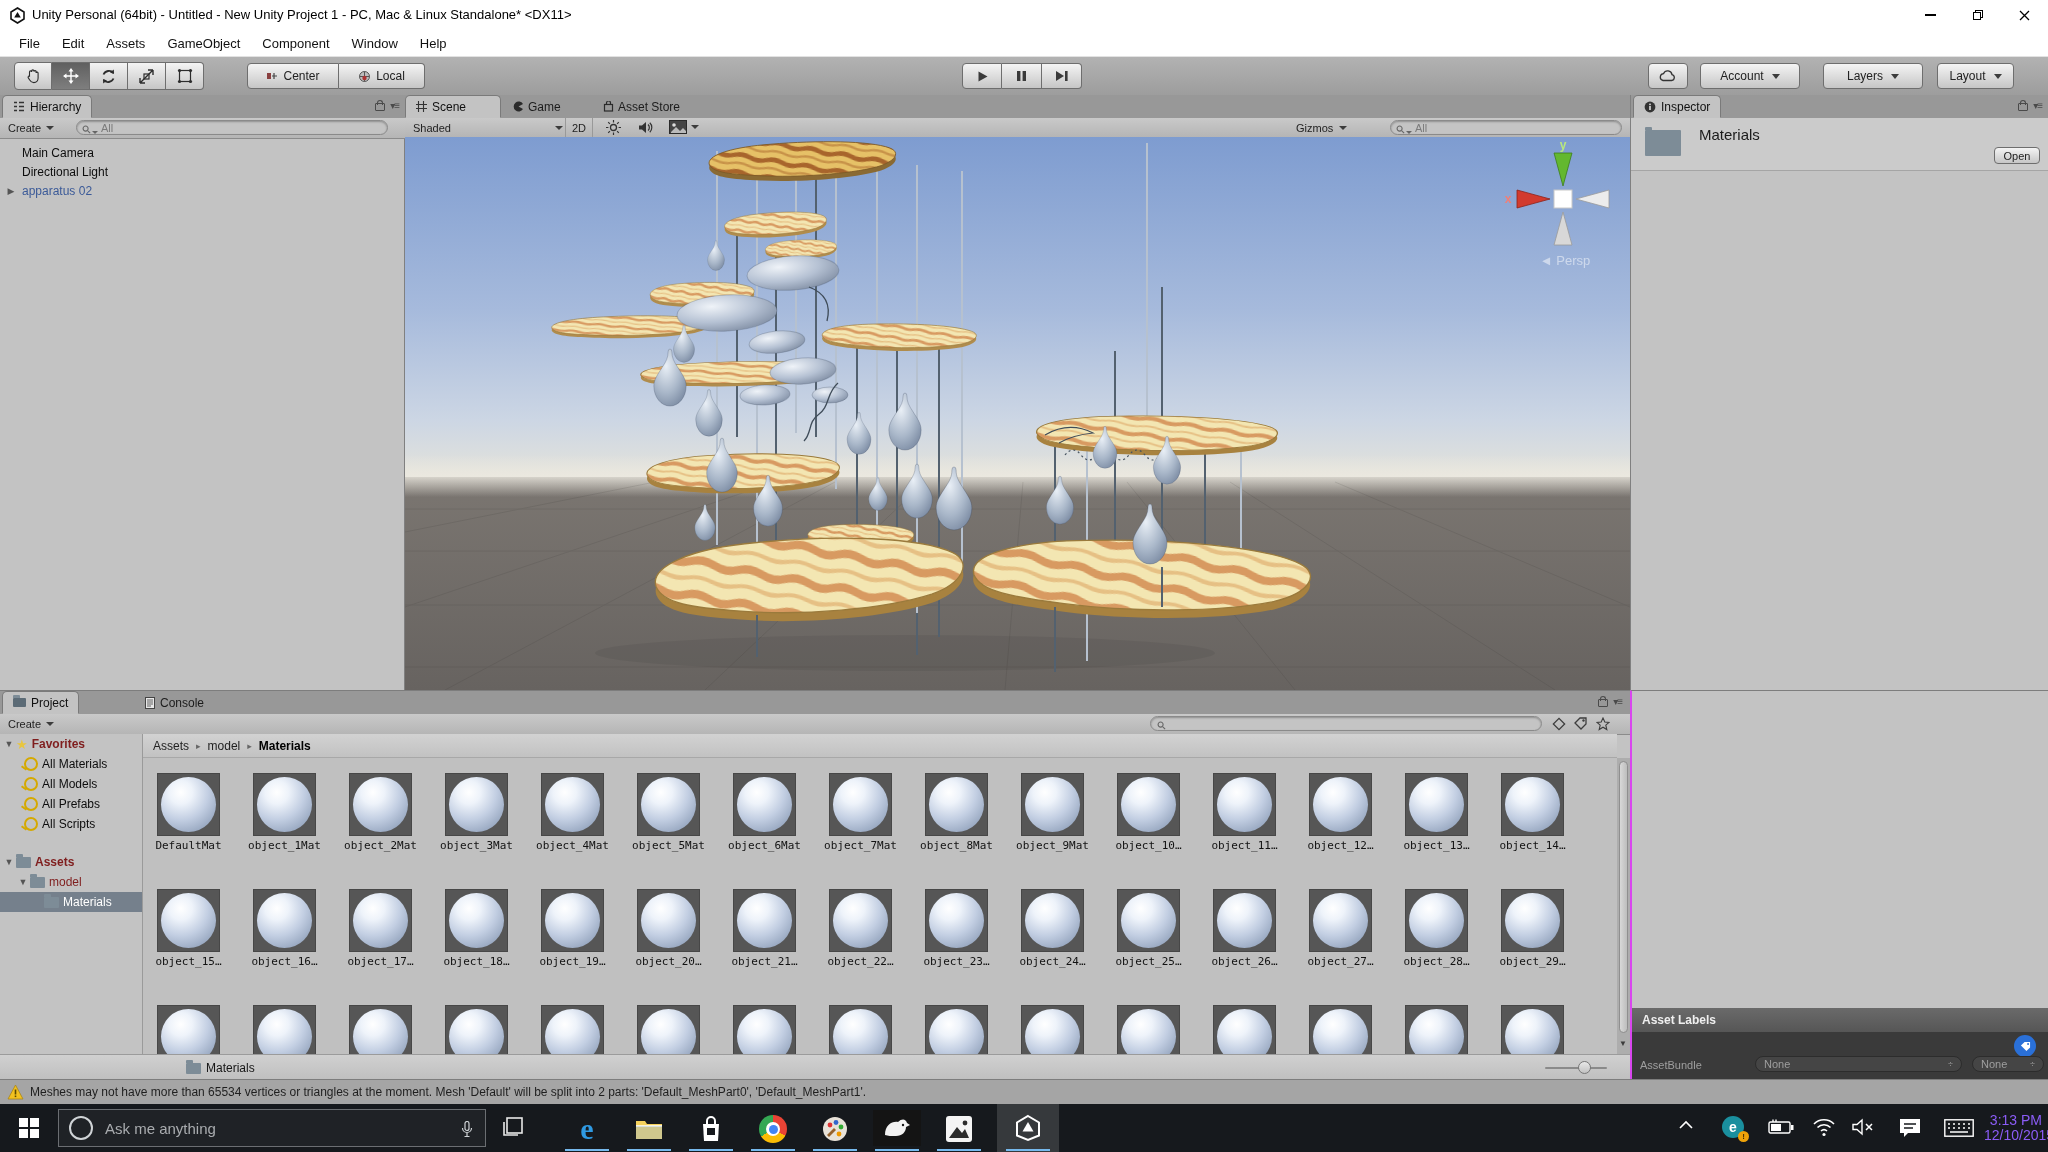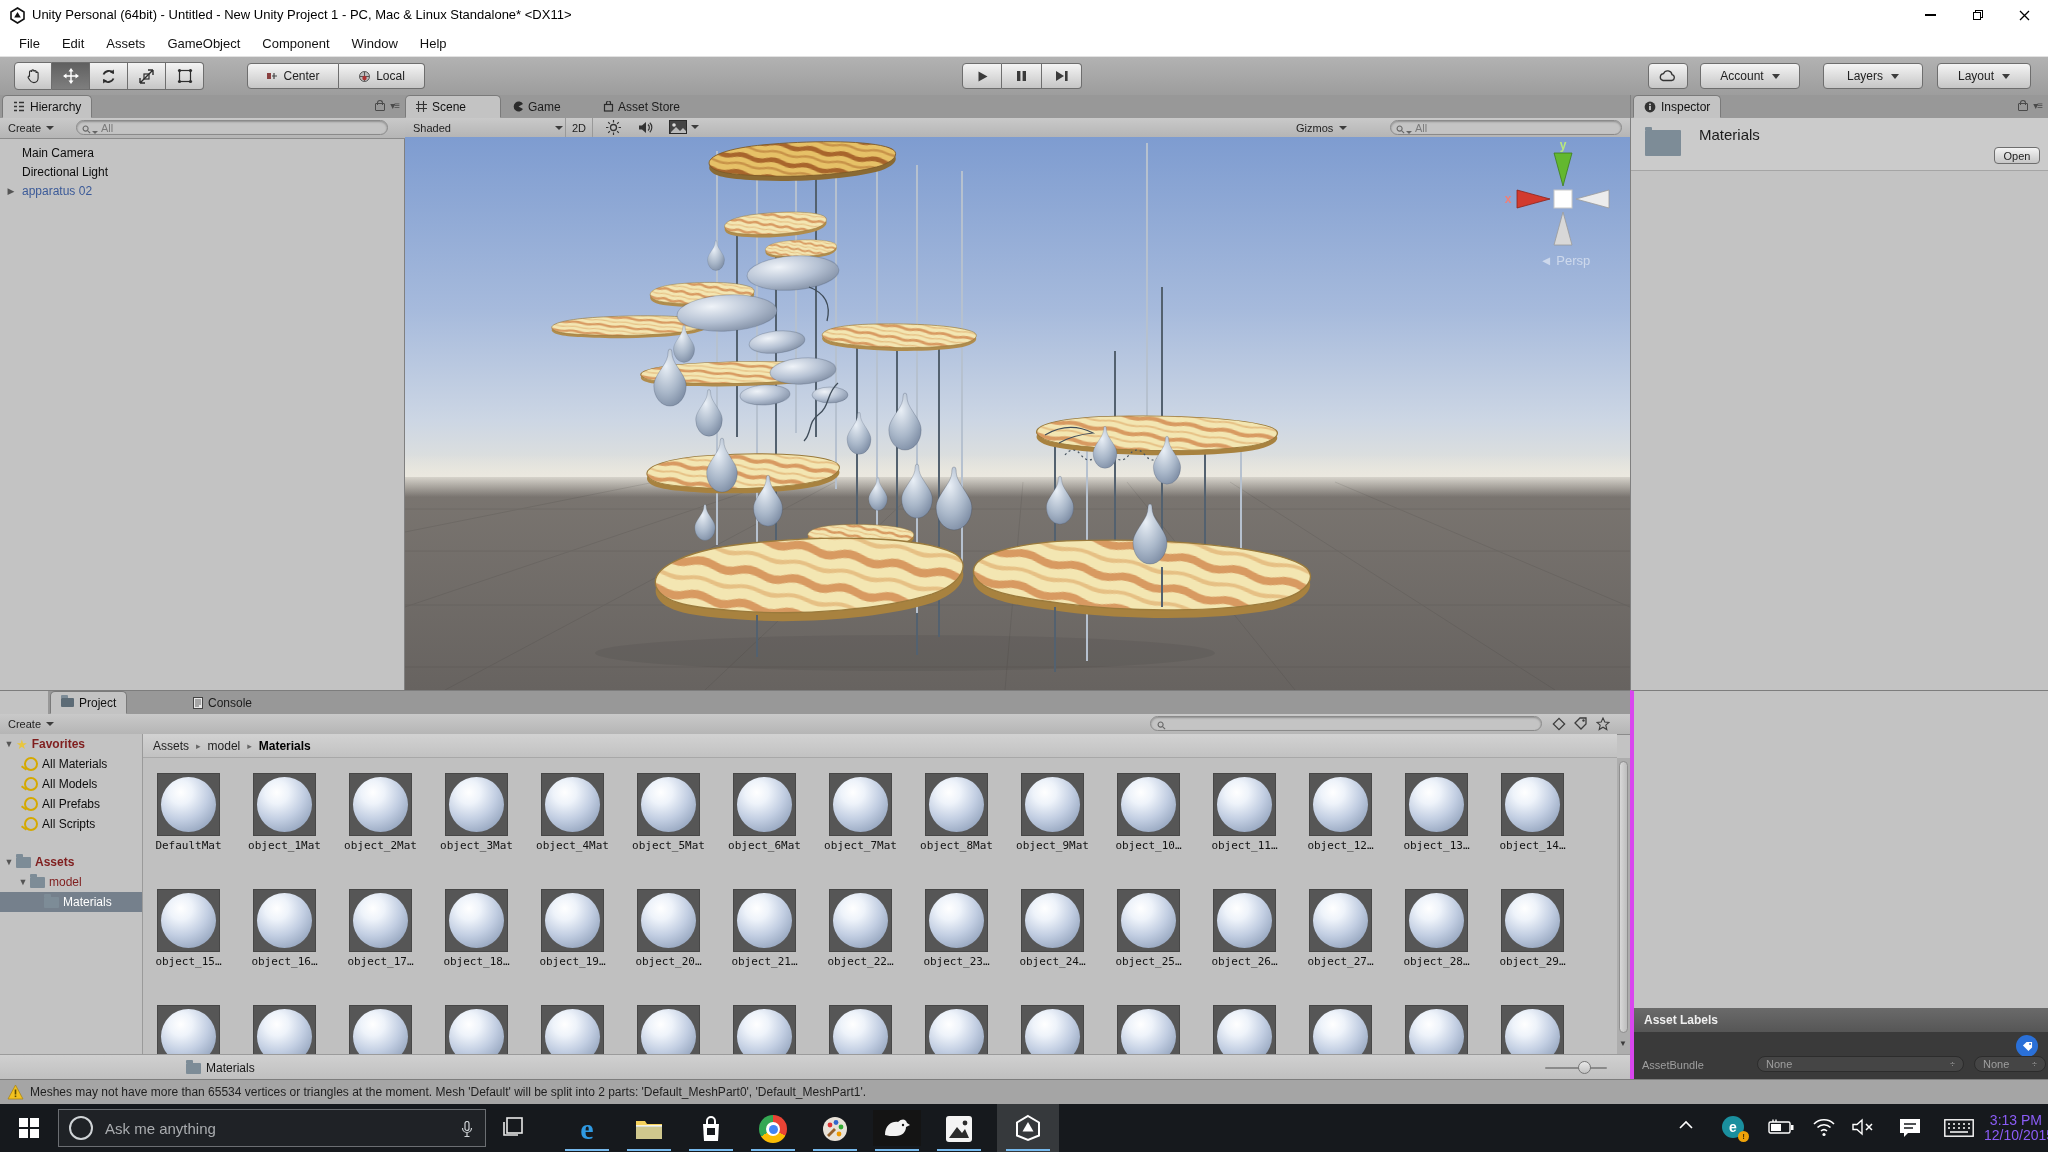--- a/index.html
+++ b/index.html
@@ -182,21 +182,21 @@
       </svg>
     </div>
     <div class="abs btn solo" style="left:1700px;top:6px;width:100px;height:26px;">
       <span>Account</span>
       <div class="ddl-arrow"></div>
     </div>
     <div class="abs btn solo" style="left:1823px;top:6px;width:100px;height:26px;">
       <span>Layers</span>
       <div class="ddl-arrow"></div>
     </div>
-    <div class="abs btn solo" style="left:1937px;top:6px;width:94px;height:26px;">
+    <div class="abs btn solo" style="left:1937px;top:6px;width:77px;height:26px;">
       <span>Layout</span>
       <div class="ddl-arrow"></div>
     </div>
   </div>
 
   <div class="abs" style="left:0;top:95px;width:405px;height:595px;background:#c3c3c3;border-right:1px solid #808080;box-sizing:border-box;">
     <div class="abs tabstrip" style="left:0;top:0;width:405px;height:23px;">
       <div class="abs tab-active" style="left:2px;top:0;">
         <svg width="12" height="11" viewBox="0 0 12 11" style="margin-right:5px;">
           <path d="M1 1.5 H4 M1 5.5 H4 M1 9.5 H4 M6 1.5 H11 M6 5.5 H11 M6 9.5 H11" stroke="#333" stroke-width="1.4"></path>
@@ -506,21 +506,21 @@
     <div class="abs" style="left:0;top:23px;width:417px;height:52px;background:#cbcbcb;border-bottom:1px solid #a5a5a5;">
       <div class="abs folder-ic" style="left:14px;top:12px;width:36px;height:26px;"></div>
       <div class="abs" style="left:68px;top:8px;font-size:15px;color:#1b1b1b;">Materials</div>
       <div class="abs btn solo" style="left:363px;top:29px;width:46px;height:17px;font-size:11px;">
         <span>Open</span>
       </div>
     </div>
   </div>
 
   <div class="abs" style="left:0;top:690px;width:1630px;height:389px;background:#c3c3c3;border-top:1px solid #7d7d7d;box-sizing:border-box;">
-    <div class="abs tabstrip" style="left:0;top:0;width:1630px;height:23px;margin-left:48px;">
+    <div class="abs tabstrip" style="left:0;top:0;width:1630px;height:23px;">
       <div class="abs tab-active" style="left:2px;top:0;">
         <div class="folder-ic" style="width:13px;height:9px;margin-right:5px;background:#5c6b76;"></div>
         <span>Project</span>
       </div>
       <div class="abs tab-plain" style="left:145px;top:0;">
         <svg width="10" height="12" viewBox="0 0 10 12" style="margin-right:5px;">
           <rect x="0.5" y="0.5" width="9" height="11" fill="#e8e8e8" stroke="#444"></rect>
             <path d="M2 3 H8 M2 5 H8 M2 7 H8 M2 9 H6" stroke="#555" stroke-width="0.9"></path>
         </svg>
         <span>Console</span>
@@ -877,21 +877,21 @@
     </div>
 
     <div class="abs" style="left:0;top:363px;width:1630px;height:26px;background:linear-gradient(#d0d0d0,#bfbfbf);border-top:1px solid #9b9b9b;box-sizing:border-box;">
       <div class="abs folder-ic" style="left:186px;top:8px;"></div>
       <div class="abs" style="left:206px;top:6px;font-size:12px;color:#161616;">Materials</div>
       <div class="abs" style="left:1545px;top:12px;width:62px;height:2px;background:#8a8a8a;border-radius:1px;"></div>
       <div class="abs" style="left:1578px;top:6px;width:13px;height:13px;border-radius:50%;background:linear-gradient(#e8e8e8,#c2c2c2);border:1px solid #777;box-sizing:border-box;"></div>
     </div>
   </div>
 
-  <div class="abs" style="left:1630px;top:690px;width:418px;height:389px;background:#c3c3c3;border-left:4px solid #d946ef;border-top:1px solid #7d7d7d;box-sizing:border-box;">
+  <div class="abs" style="left:1630px;top:690px;width:418px;height:389px;background:#c3c3c3;border-left:2px solid #d946ef;border-top:1px solid #7d7d7d;box-sizing:border-box;">
     <div class="abs" id="assetlabels-header" style="left:0;top:317px;width:417px;height:24px;">
       <span>Asset Labels</span>
     </div>
     <div class="abs" style="left:0;top:341px;width:417px;height:48px;background:#3a3a3a;">
       <div class="abs" style="left:382px;top:3px;width:22px;height:22px;border-radius:50%;background:#2a70d8;display:flex;align-items:center;justify-content:center;">
         <svg width="11" height="11" viewBox="0 0 12 12">
             <path d="M1 5 L5 1 H11 V7 L7 11 Z" fill="#fff"></path>
             <circle cx="8.8" cy="3.2" r="1.1" fill="#2a70d8"></circle>
           </svg>
       </div>

